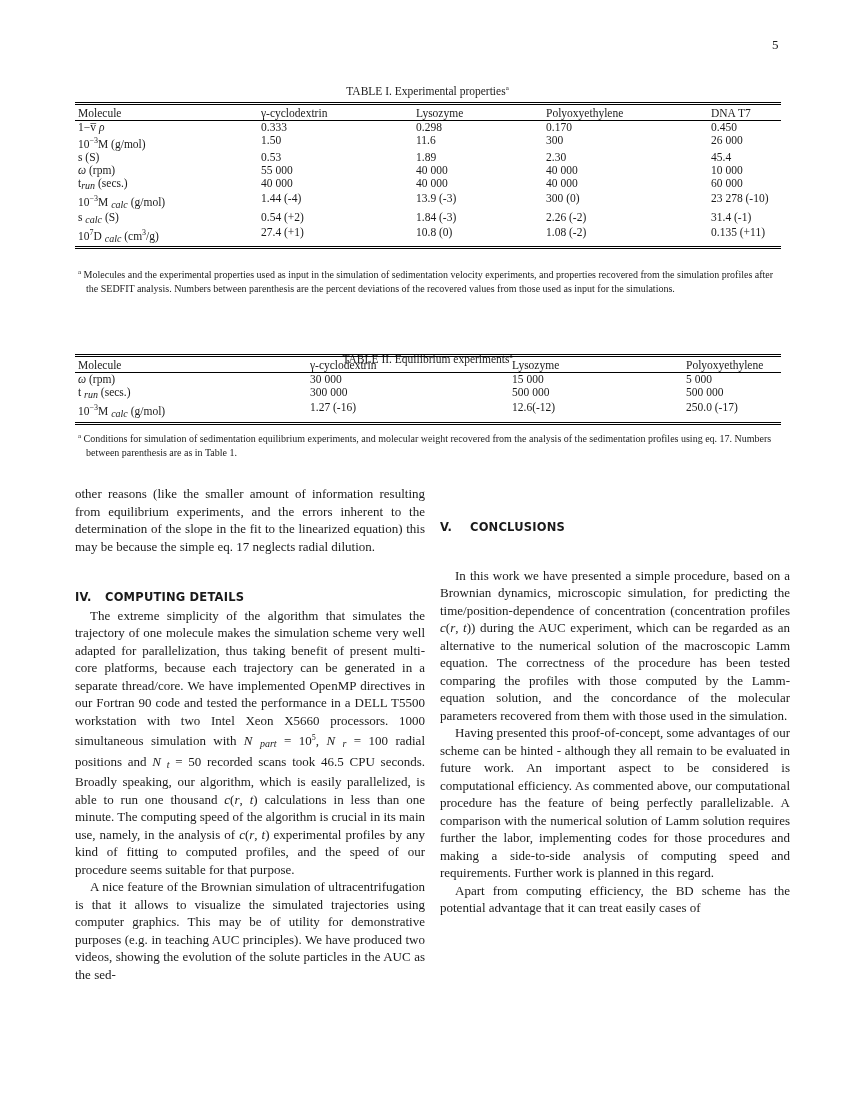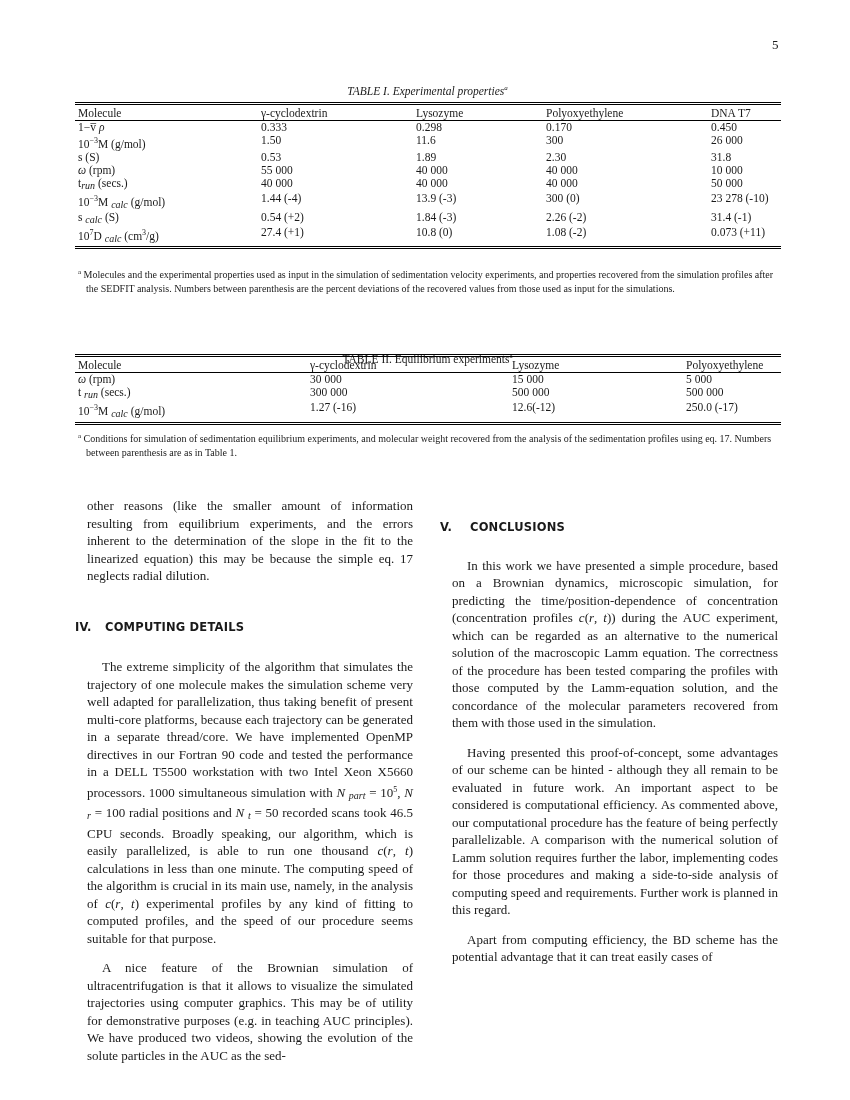--- a/index.html
+++ b/index.html
@@ -9,38 +9,38 @@
     }
     .page-number { position: absolute; top: 37px; left: 772px; font-size: 13px; }
     .table-caption { position: absolute; left: 75px; width: 705px; text-align: center; font-size: 11.5px; }
     .table-caption sup, .fn sup { font-size: 7px; }
     table.data { position: absolute; left: 75px; width: 706px; border-collapse: collapse; font-size: 11.5px; }
     table.data td { padding: 0 0 0 3px; line-height: 13px; white-space: nowrap; vertical-align: top; }
     table.data thead td { border-top: 3px double #000; border-bottom: 1px solid #000; padding-top: 2px; padding-bottom: 0px; }
     table.data tbody tr:last-child td { border-bottom: 3px double #000; padding-bottom: 2px; }
     .fn { position: absolute; left: 78px; width: 690px; font-size: 10px; line-height: 14px; text-indent: -8px; padding-left: 8px; }
     .col { position: absolute; width: 350px; font-size: 13px; line-height: 17.5px; text-align: justify; }
-    .col p { margin: 12px; }
+    .col p { margin: 0; }
     .col p.indent { text-indent: 15px; }
     .left { left: 75px; }
     .right { left: 440px; }
     .section-heading {
       font-family: "DejaVu Sans", "Liberation Sans", sans-serif; font-weight: bold; font-size: 11.5px;
       letter-spacing: 0.2px; margin: 0;
     }
     .section-heading .num { display: inline-block; width: 30px; }
     sub { font-size: 10px; font-style: italic; vertical-align: -2px; }
     sup { font-size: 8px; }
   </style>
 </head>
 <body>
 
 <div class="page-number">5</div>
 
-<div class="table-caption" style="top:84px;font-style:italic;">
+<div class="table-caption" style="top:84px;">
   <span>TABLE I. Experimental properties</span><sup>a</sup>
 </div>
 <table class="data" id="table1" style="top:102px;">
   <colgroup>
     <col style="width:183px">
       <col style="width:155px">
       <col style="width:130px">
       <col style="width:165px">
       <col>
   </colgroup>
@@ -66,56 +66,56 @@
         <td>1.50</td>
         <td>11.6</td>
         <td>300</td>
         <td>26 000</td>
       </tr>
       <tr>
         <td>s (S)</td>
         <td>0.53</td>
         <td>1.89</td>
         <td>2.30</td>
-        <td>31.8</td>
+        <td>45.4</td>
       </tr>
       <tr>
         <td><i>ω</i> (rpm)</td>
         <td>55 000</td>
         <td>40 000</td>
         <td>40 000</td>
         <td>10 000</td>
       </tr>
       <tr>
         <td>t<sub>run</sub> (secs.)</td>
         <td>40 000</td>
         <td>40 000</td>
         <td>40 000</td>
-        <td>50 000</td>
+        <td>60 000</td>
       </tr>
       <tr>
         <td>10<sup>−3</sup>M <sub>calc</sub> (g/mol)</td>
         <td>1.44 (-4)</td>
         <td>13.9 (-3)</td>
         <td>300 (0)</td>
         <td>23 278 (-10)</td>
       </tr>
       <tr>
         <td>s <sub>calc</sub> (S)</td>
         <td>0.54 (+2)</td>
         <td>1.84 (-3)</td>
         <td>2.26 (-2)</td>
         <td>31.4 (-1)</td>
       </tr>
       <tr>
         <td>10<sup>7</sup>D <sub>calc</sub> (cm<sup>3</sup>/g)</td>
         <td>27.4 (+1)</td>
         <td>10.8 (0)</td>
         <td>1.08 (-2)</td>
-        <td>0.073 (+11)</td>
+        <td>0.135 (+11)</td>
       </tr>
     </tbody>
 </table>
 <div class="fn" style="top:265px;font-family:Liberation Serif, serif;">
   <sup>a</sup>
   <span>Molecules and the experimental properties used as input in the simulation of sedimentation velocity experiments, and properties recovered from the simulation profiles after the SEDFIT analysis. Numbers between parenthesis are the percent deviations of the recovered values from those used as input for the simulations.</span>
 </div>
 
 <div class="table-caption" style="top:352px;text-align:center;">
   <span>TABLE II. Equilibrium experiments</span><sup>a</sup>
@@ -156,27 +156,27 @@
       </tr>
     </tbody>
 </table>
 <div class="fn" style="top:429px;">
   <sup>a</sup>
   <span>Conditions for simulation of sedimentation equilibrium experiments, and molecular weight recovered from the analysis of the sedimentation profiles using eq. 17. Numbers between parenthesis are as in Table 1.</span>
 </div>
 
 <div class="col left" style="top:485px;">
   <p>other reasons (like the smaller amount of information resulting from equilibrium experiments, and the errors inherent to the determination of the slope in the fit to the linearized equation) this may be because the simple eq. 17 neglects radial dilution.</p>
-  <h2 class="section-heading" style="margin-top:34px; margin-bottom:22px;">
+  <h2 class="section-heading" style="margin-top:34px; ">
     <span class="num">IV.</span><span>COMPUTING DETAILS</span>
   </h2>
   <p class="indent">The extreme simplicity of the algorithm that simulates the trajectory of one molecule makes the simulation scheme very well adapted for parallelization, thus taking benefit of present multi-core platforms, because each trajectory can be generated in a separate thread/core. We have implemented OpenMP directives in our Fortran 90 code and tested the performance in a DELL T5500 workstation with two Intel Xeon X5660 processors. 1000 simultaneous simulation with <i>N</i> <sub>part</sub> = 10<sup>5</sup>, <i>N</i> <sub>r</sub> = 100 radial positions and <i>N</i> <sub>t</sub> = 50 recorded scans took 46.5 CPU seconds. Broadly speaking, our algorithm, which is easily parallelized, is able to run one thousand <i>c</i>(<i>r</i>, <i>t</i>) calculations in less than one minute. The computing speed of the algorithm is crucial in its main use, namely, in the analysis of <i>c</i>(<i>r</i>, <i>t</i>) experimental profiles by any kind of fitting to computed profiles, and the speed of our procedure seems suitable for that purpose.</p>
   <p class="indent">A nice feature of the Brownian simulation of ultracentrifugation is that it allows to visualize the simulated trajectories using computer graphics. This may be of utility for demonstrative purposes (e.g. in teaching AUC principles). We have produced two videos, showing the evolution of the solute particles in the AUC as the sed-</p>
 </div>
 
 <div class="col right" style="top:485px;">
-  <h2 class="section-heading" style="margin-top:34px; margin-bottom:20px;">
+  <h2 class="section-heading" style="margin-top:34px; margin-bottom:30px;">
     <span class="num">V.</span><span>CONCLUSIONS</span>
   </h2>
   <p class="indent">In this work we have presented a simple procedure, based on a Brownian dynamics, microscopic simulation, for predicting the time/position-dependence of concentration (concentration profiles <i>c</i>(<i>r</i>, <i>t</i>)) during the AUC experiment, which can be regarded as an alternative to the numerical solution of the macroscopic Lamm equation. The correctness of the procedure has been tested comparing the profiles with those computed by the Lamm-equation solution, and the concordance of the molecular parameters recovered from them with those used in the simulation.</p>
   <p class="indent">Having presented this proof-of-concept, some advantages of our scheme can be hinted - although they all remain to be evaluated in future work. An important aspect to be considered is computational efficiency. As commented above, our computational procedure has the feature of being perfectly parallelizable. A comparison with the numerical solution of Lamm solution requires further the labor, implementing codes for those procedures and making a side-to-side analysis of computing speed and requirements. Further work is planned in this regard.</p>
   <p class="indent">Apart from computing efficiency, the BD scheme has the potential advantage that it can treat easily cases of</p>
 </div>
 
 </body></html>

